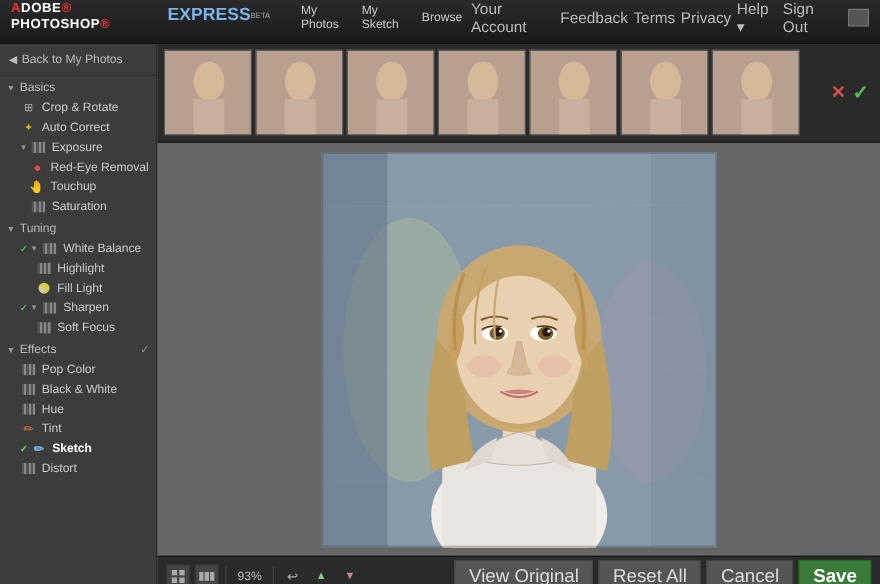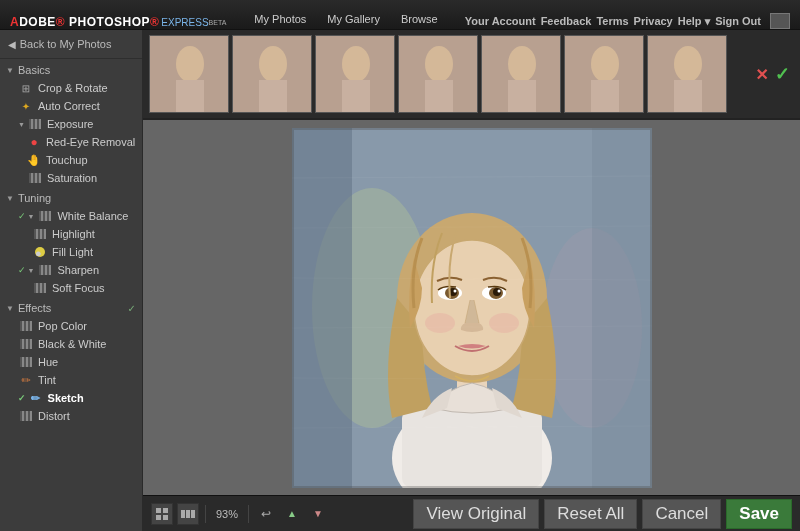--- a/index.html
+++ b/index.html
@@ -1,23 +1,23 @@
 <!DOCTYPE html>
 <html><head>
   <meta charset="utf-8">
   <style>
     * { margin: 0; padding: 0; box-sizing: border-box; }
     body { width: 800px; height: 531px; overflow: hidden; font-family: Arial, sans-serif; font-size: 11px; background: #3a3a3a; color: #ccc; }
 
     
     #topbar {
-      height: 30px;
+      height: 40px;
       background: linear-gradient(to bottom, #2a2a2a, #1a1a1a);
       display: flex;
-      align-items: flex-end;
+      align-items: flex-start;
       padding: 0 10px;
       border-bottom: 1px solid #111;
     }
     #logo-area {
       display: flex;
       align-items: center;
       margin-right: 20px;
     }
     #logo-text {
       color: #fff;
@@ -37,23 +37,22 @@
       font-size: 11px;
       cursor: pointer;
     }
     #top-right-nav {
       display: flex;
       align-items: center;
       gap: 5px;
     }
     .top-right-item {
       color: #bbb;
-      font-size: 11px;
-      cursor: pointer;
-      font-weight: bold;
+      font-size: 14px;
+      cursor: pointer;
     }
 
     
     #main-layout {
       display: flex;
       height: 501px;
     }
 
     
     #sidebar {
@@ -261,26 +260,26 @@
   </style>
 </head>
 <body>
 
 <div id="topbar">
   <div id="logo-area">
     <span id="logo-text">
       <span style="color:#ee3333;">A</span><span style="color:#fff;">DOBE</span><span style="color:#ee3333;">®</span>
       <span style="color:#fff;"> PHOTOSHOP</span><span style="color:#ee3333;">®</span>
     </span>
-    <span style="color:#7ab4e8;font-size:10px;font-weight:normal;margin-left:2px;"> EXPRESS</span>
+    <span style="color:#7ab4e8;font-size:16px;font-weight:bold;margin-left:2px;"> EXPRESS</span>
     <sup style="color:#aaa;font-size:7px;">BETA</sup>
   </div>
   <div id="top-nav">
     <span class="top-nav-item">My Photos</span>
-    <span class="top-nav-item">My Gallery</span>
+    <span class="top-nav-item">My Sketch</span>
     <span class="top-nav-item">Browse</span>
   </div>
   <div id="top-right-nav">
     <span class="top-right-item">Your Account</span>
     <span class="top-right-item">Feedback</span>
     <span class="top-right-item">Terms</span>
     <span class="top-right-item">Privacy</span>
     <span class="top-right-item">Help ▾</span>
     <span class="top-right-item">Sign Out</span>
     <div style="width:20px;height:16px;background:#555;border:1px solid #777;margin-left:4px;cursor:pointer;"></div>

